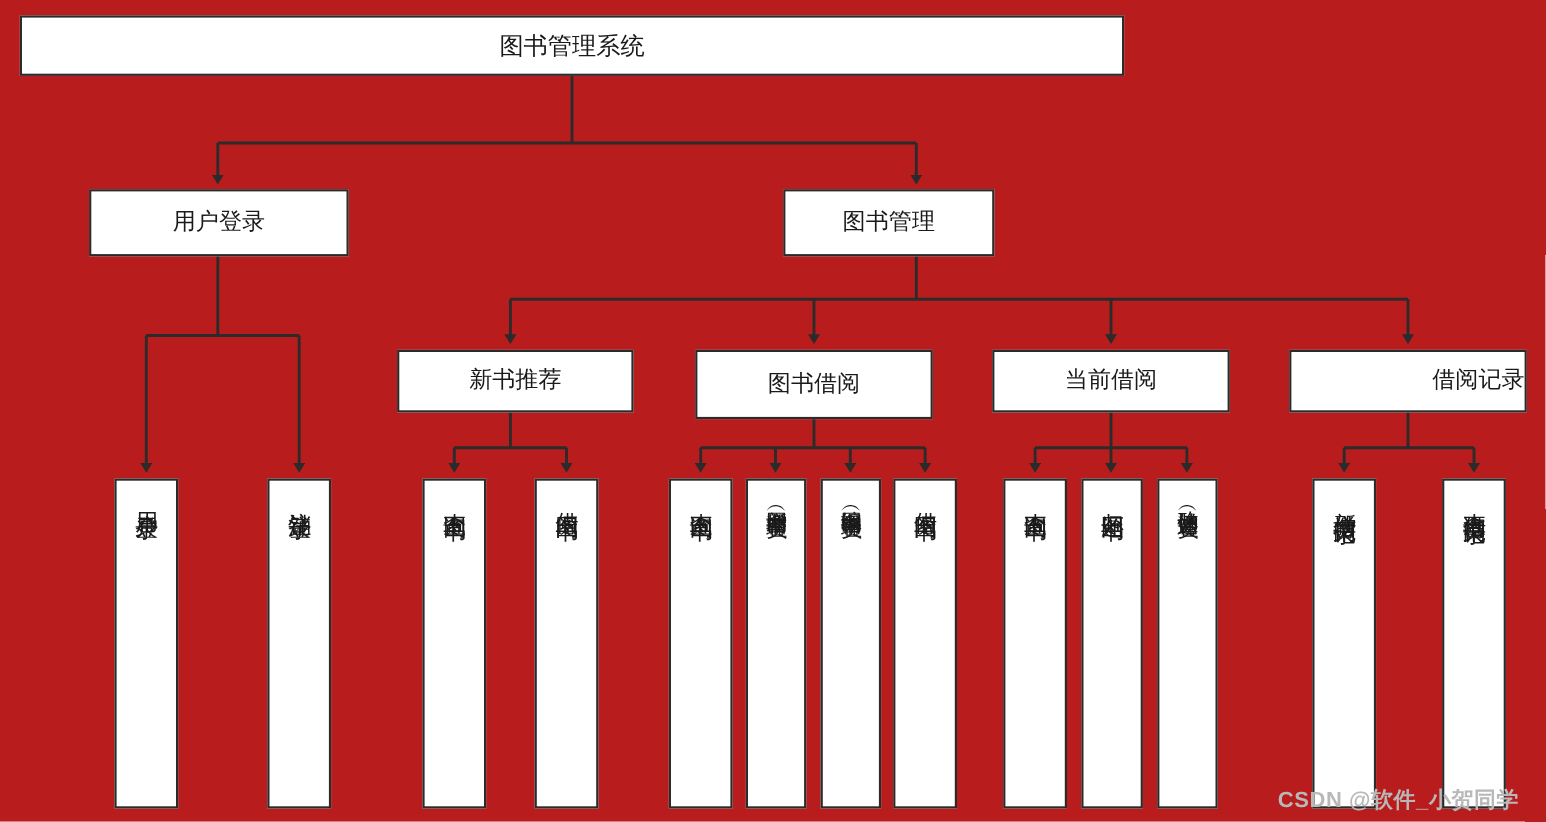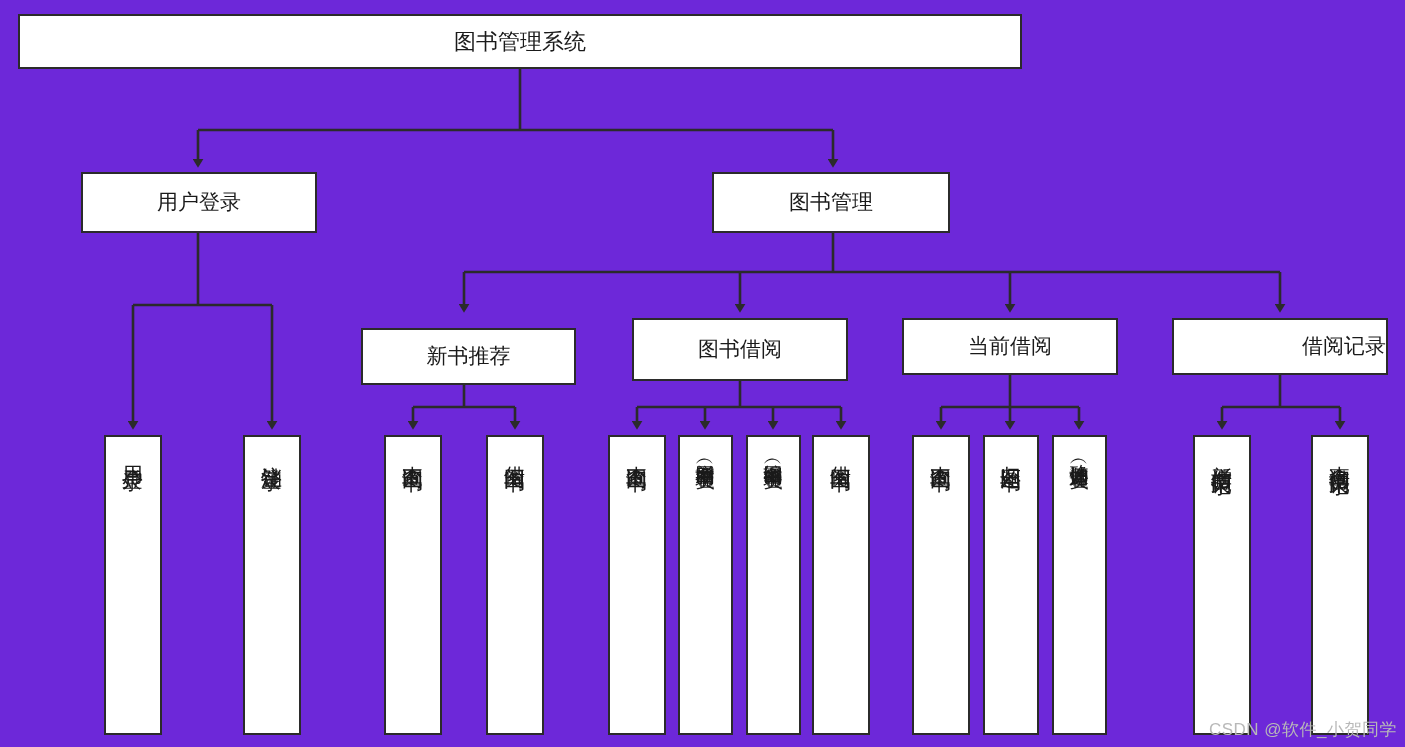--- a/index.html
+++ b/index.html
@@ -7,21 +7,21 @@
     padding: 0;
     background: #ffffff;
   }
   body {
     font-family: "Liberation Sans", "DejaVu Sans", sans-serif;
   }
   #diagram-root {
     position: relative;
     width: 1405px;
     height: 747px;
-    background: #6d28d9;
+    background: #b91c1c;
     overflow: hidden;
   }
   #edge-layer {
     position: absolute;
     left: 0;
     top: 0;
     width: 1405px;
     height: 747px;
     pointer-events: none;
   }
@@ -59,26 +59,27 @@
     line-height: 1.0;
     white-space: normal;
     max-height: 280px;
   }
   .node.vert.narrow .node-label {
     font-size: 19px;
     letter-spacing: 1px;
   }
   #watermark {
     position: absolute;
-    right: 8px;
+    right: 24px;
     bottom: 6px;
-    font-size: 17px;
+    font-size: 20px;
     color: #b8b8b8;
     letter-spacing: 0.5px;
     white-space: nowrap;
+    font-weight: bold;
   }
 </style>
 </head>
 <body>
 
 <div id="diagram-root">
 
   <svg id="edge-layer" viewBox="0 0 1405 747" xmlns="http://www.w3.org/2000/svg">
     <defs>
       <marker id="arrow" markerWidth="9" markerHeight="11" refX="1.2" refY="5.5" orient="auto" markerUnits="userSpaceOnUse">
@@ -129,25 +130,25 @@
     </g>
   </svg>
 
   <div class="node root horiz" style="left:18px; top:14px; width:1004px; height:55px;">
     <span class="node-label">图书管理系统</span>
   </div>
 
   <div class="node horiz" style="left:81px; top:172px; width:236px; height:61px;">
     <span class="node-label">用户登录</span>
   </div>
-  <div class="node horiz" style="left:712px; top:172px; width:238px; height:61px;">
+  <div class="node horiz" style="left:712px; top:172px; width:192px; height:61px;">
     <span class="node-label">图书管理</span>
   </div>
 
-  <div class="node horiz" style="left:361px; top:328px; width:215px; height:57px;">
+  <div class="node horiz" style="left:361px; top:318px; width:215px; height:57px;">
     <span class="node-label">新书推荐</span>
   </div>
   <div class="node horiz" style="left:632px; top:318px; width:216px; height:63px;">
     <span class="node-label">图书借阅</span>
   </div>
   <div class="node horiz" style="left:902px; top:318px; width:216px; height:57px;">
     <span class="node-label">当前借阅</span>
   </div>
   <div class="node horiz" style="left:1172px; top:318px; width:216px; height:57px;justify-content:flex-end;">
     <span class="node-label">借阅记录</span>

